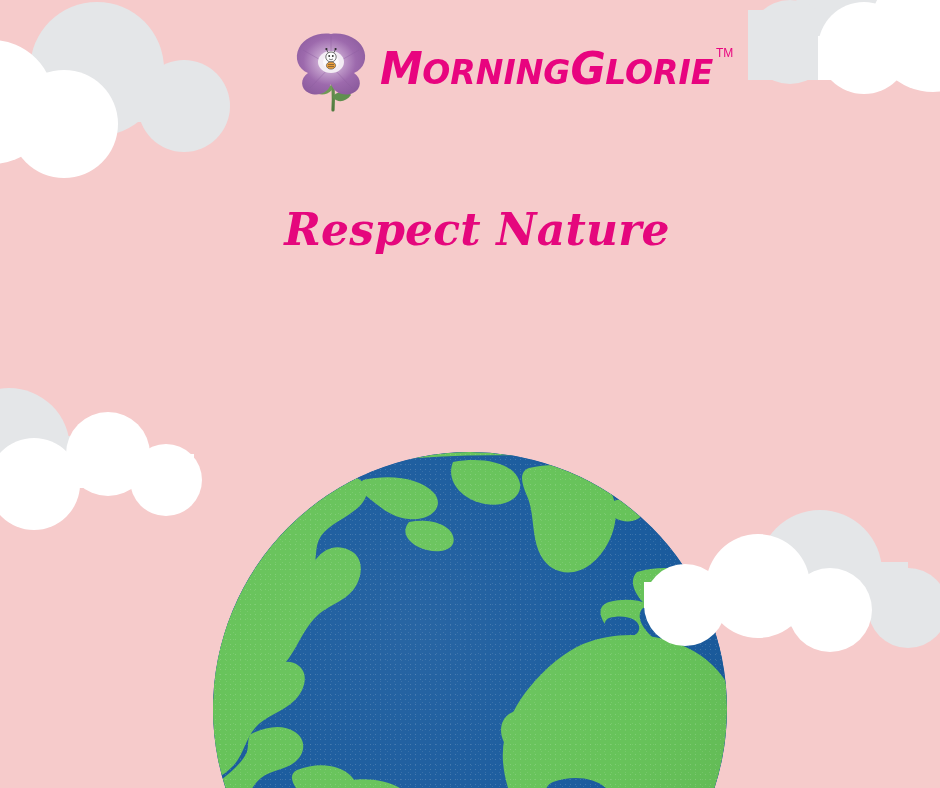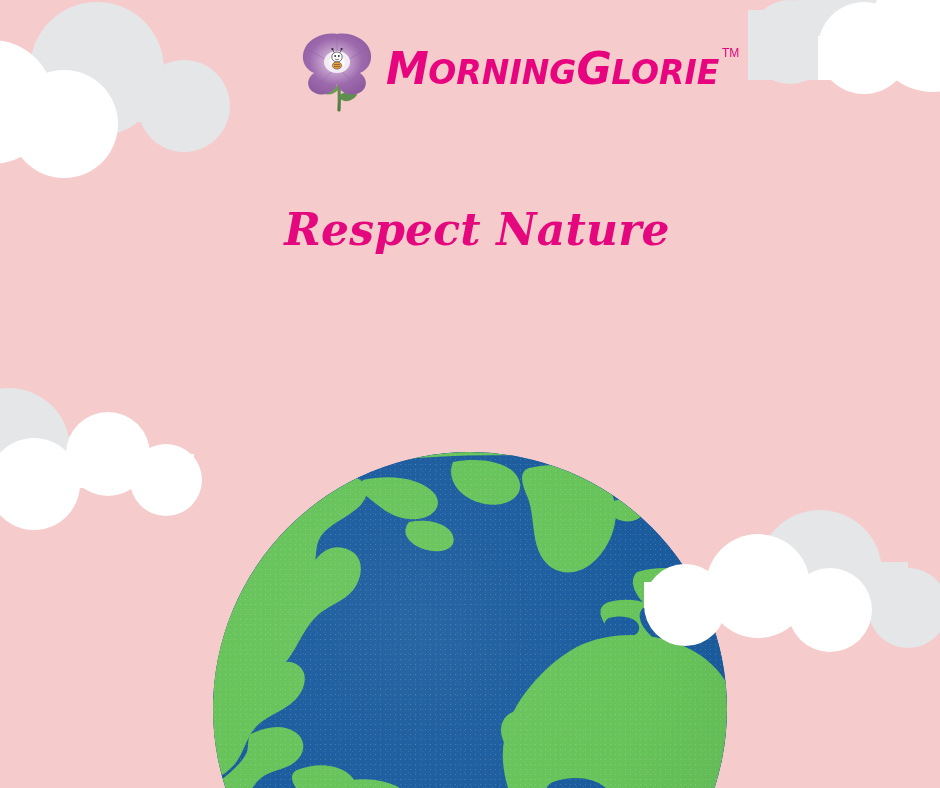--- a/index.html
+++ b/index.html
@@ -29,21 +29,21 @@
     position: absolute;
     border-radius: 50%;
   }
   .slab {
     position: absolute;
   }
 
   
   #logo-bar {
     position: absolute;
-    left: 8px;
+    left: 2px;
     top: 0;
     width: 904px;
     height: 140px;
     z-index: 40;
   }
   #logo-lockup {
     position: absolute;
     left: 288px;
     top: 26px;
     display: flex;

